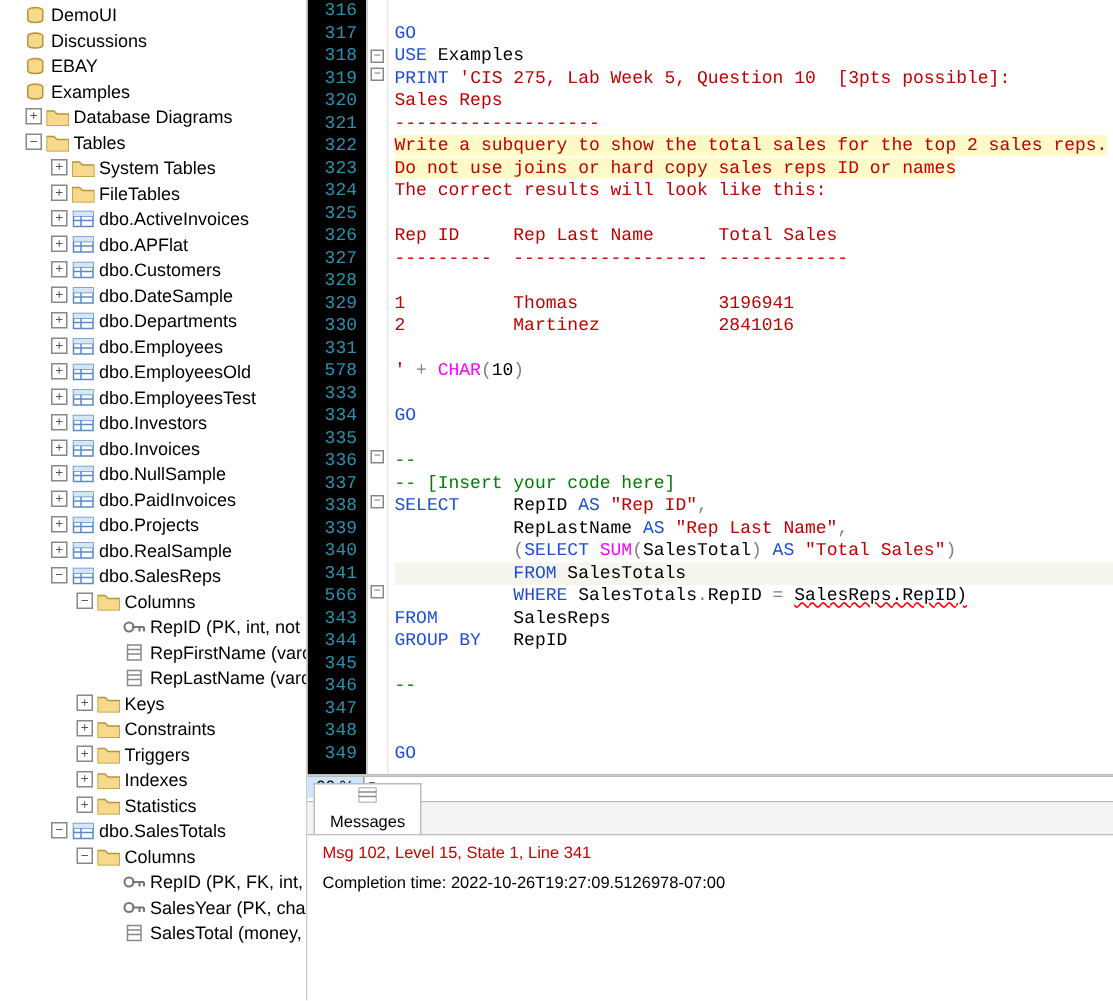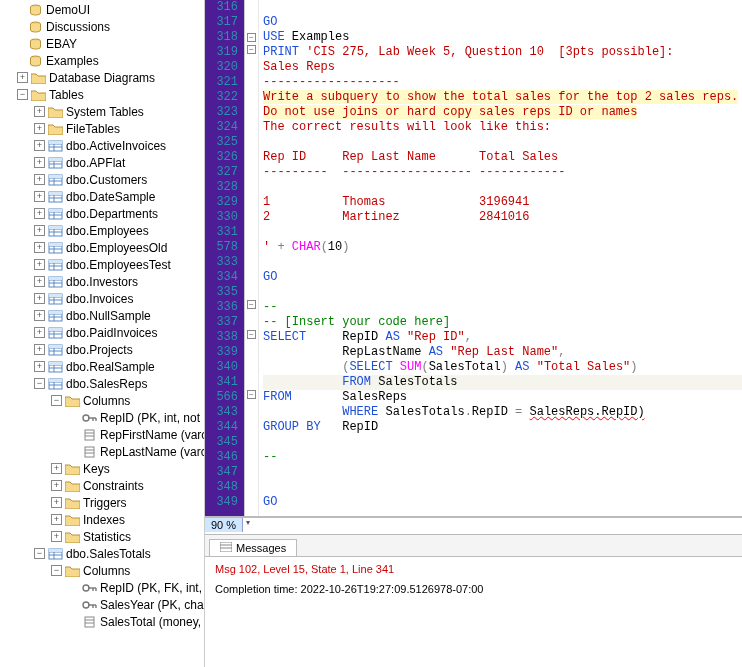--- a/index.html
+++ b/index.html
@@ -21,21 +21,21 @@
     overflow: hidden;
     border-right: 1px solid #ccc;
     padding-top: 1px;
     background: #fff;
   }
   .node {
     display: flex;
     align-items: center;
     height: 17px;
     white-space: nowrap;
-    padding-left: 14px;
+    padding-left: 2px;
   }
   .node .exp {
     width: 11px; height: 11px;
     border: 1px solid #888;
     font-size: 9px; line-height: 9px;
     text-align: center;
     color: #555;
     margin-right: 3px;
     background: #fff;
     flex-shrink: 0;
@@ -65,21 +65,21 @@
     flex: 1;
     display: flex;
     font-family: Consolas, "Courier New", monospace;
     font-size: 12px;
     overflow: hidden;
     border-bottom: 1px solid #bbb;
     background: #fff;
   }
   .gutter {
     width: 40px;
-    background: #4c1d95;
+    background: #000000;
     border-right: 1px solid #ccc;
     text-align: right;
     padding-right: 6px;
     color: #2b91af;
   }
   .gutter div { height: 15px; line-height: 15px; }
   .foldcol {
     width: 14px;
     background: #fff;
     border-right: 1px solid #e8e8e8;
@@ -133,20 +133,21 @@
   .tab {
     background:#fff;
     border:1px solid #bbb;
     border-bottom:none;
     padding:2px 10px;
     font-size:11px;
     margin-left:4px;
     display:flex;
     align-items:center;
     gap:4px;
+    flex-direction:column;
   }
   .msgs {
     flex-shrink:0;
     height: 110px;
     font-family: Liberation Sans, sans-serif;
     font-size: 11px;
     padding: 6px 10px;
     background:#fff;
     overflow:hidden;
   }
@@ -668,22 +669,22 @@
         <div class="row"><span class="str">'</span> <span class="gr">+</span> <span class="fn">CHAR</span><span class="gr">(</span>10<span class="gr">)</span></div>
         <div class="row"></div>
         <div class="row"><span class="kw">GO</span></div>
         <div class="row"></div>
         <div class="row"><span class="cm">--</span></div>
         <div class="row"><span class="cm">-- [Insert your code here]</span></div>
         <div class="row"><span class="kw">SELECT</span>     RepID <span class="kw">AS</span> <span class="str">"Rep ID"</span><span class="gr">,</span></div>
         <div class="row">           RepLastName <span class="kw">AS</span> <span class="str">"Rep Last Name"</span><span class="gr">,</span></div>
         <div class="row">           <span class="gr">(</span><span class="kw">SELECT</span> <span class="fn">SUM</span><span class="gr">(</span>SalesTotal<span class="gr">)</span> <span class="kw">AS</span> <span class="str">"Total Sales"</span><span class="gr">)</span></div>
         <div class="row hlrow">           <span class="kw">FROM</span> SalesTotals</div>
+        <div class="row">           <span class="kw">WHERE</span> SalesTotals<span class="gr">.</span>RepID <span class="gr">=</span> <span class="squig">SalesReps.RepID)</span></div>
         <div class="row"><span class="kw">FROM</span>       SalesReps</div>
-        <div class="row">           <span class="kw">WHERE</span> SalesTotals<span class="gr">.</span>RepID <span class="gr">=</span> <span class="squig">SalesReps.RepID)</span></div>
         <div class="row"><span class="kw">GROUP BY</span>   RepID</div>
         <div class="row"></div>
         <div class="row"><span class="cm">--</span></div>
         <div class="row"></div>
         <div class="row"></div>
         <div class="row"><span class="kw">GO</span></div>
       </div>
   </div>
   <div class="zoom">
     <span class="zval">90 %</span>

